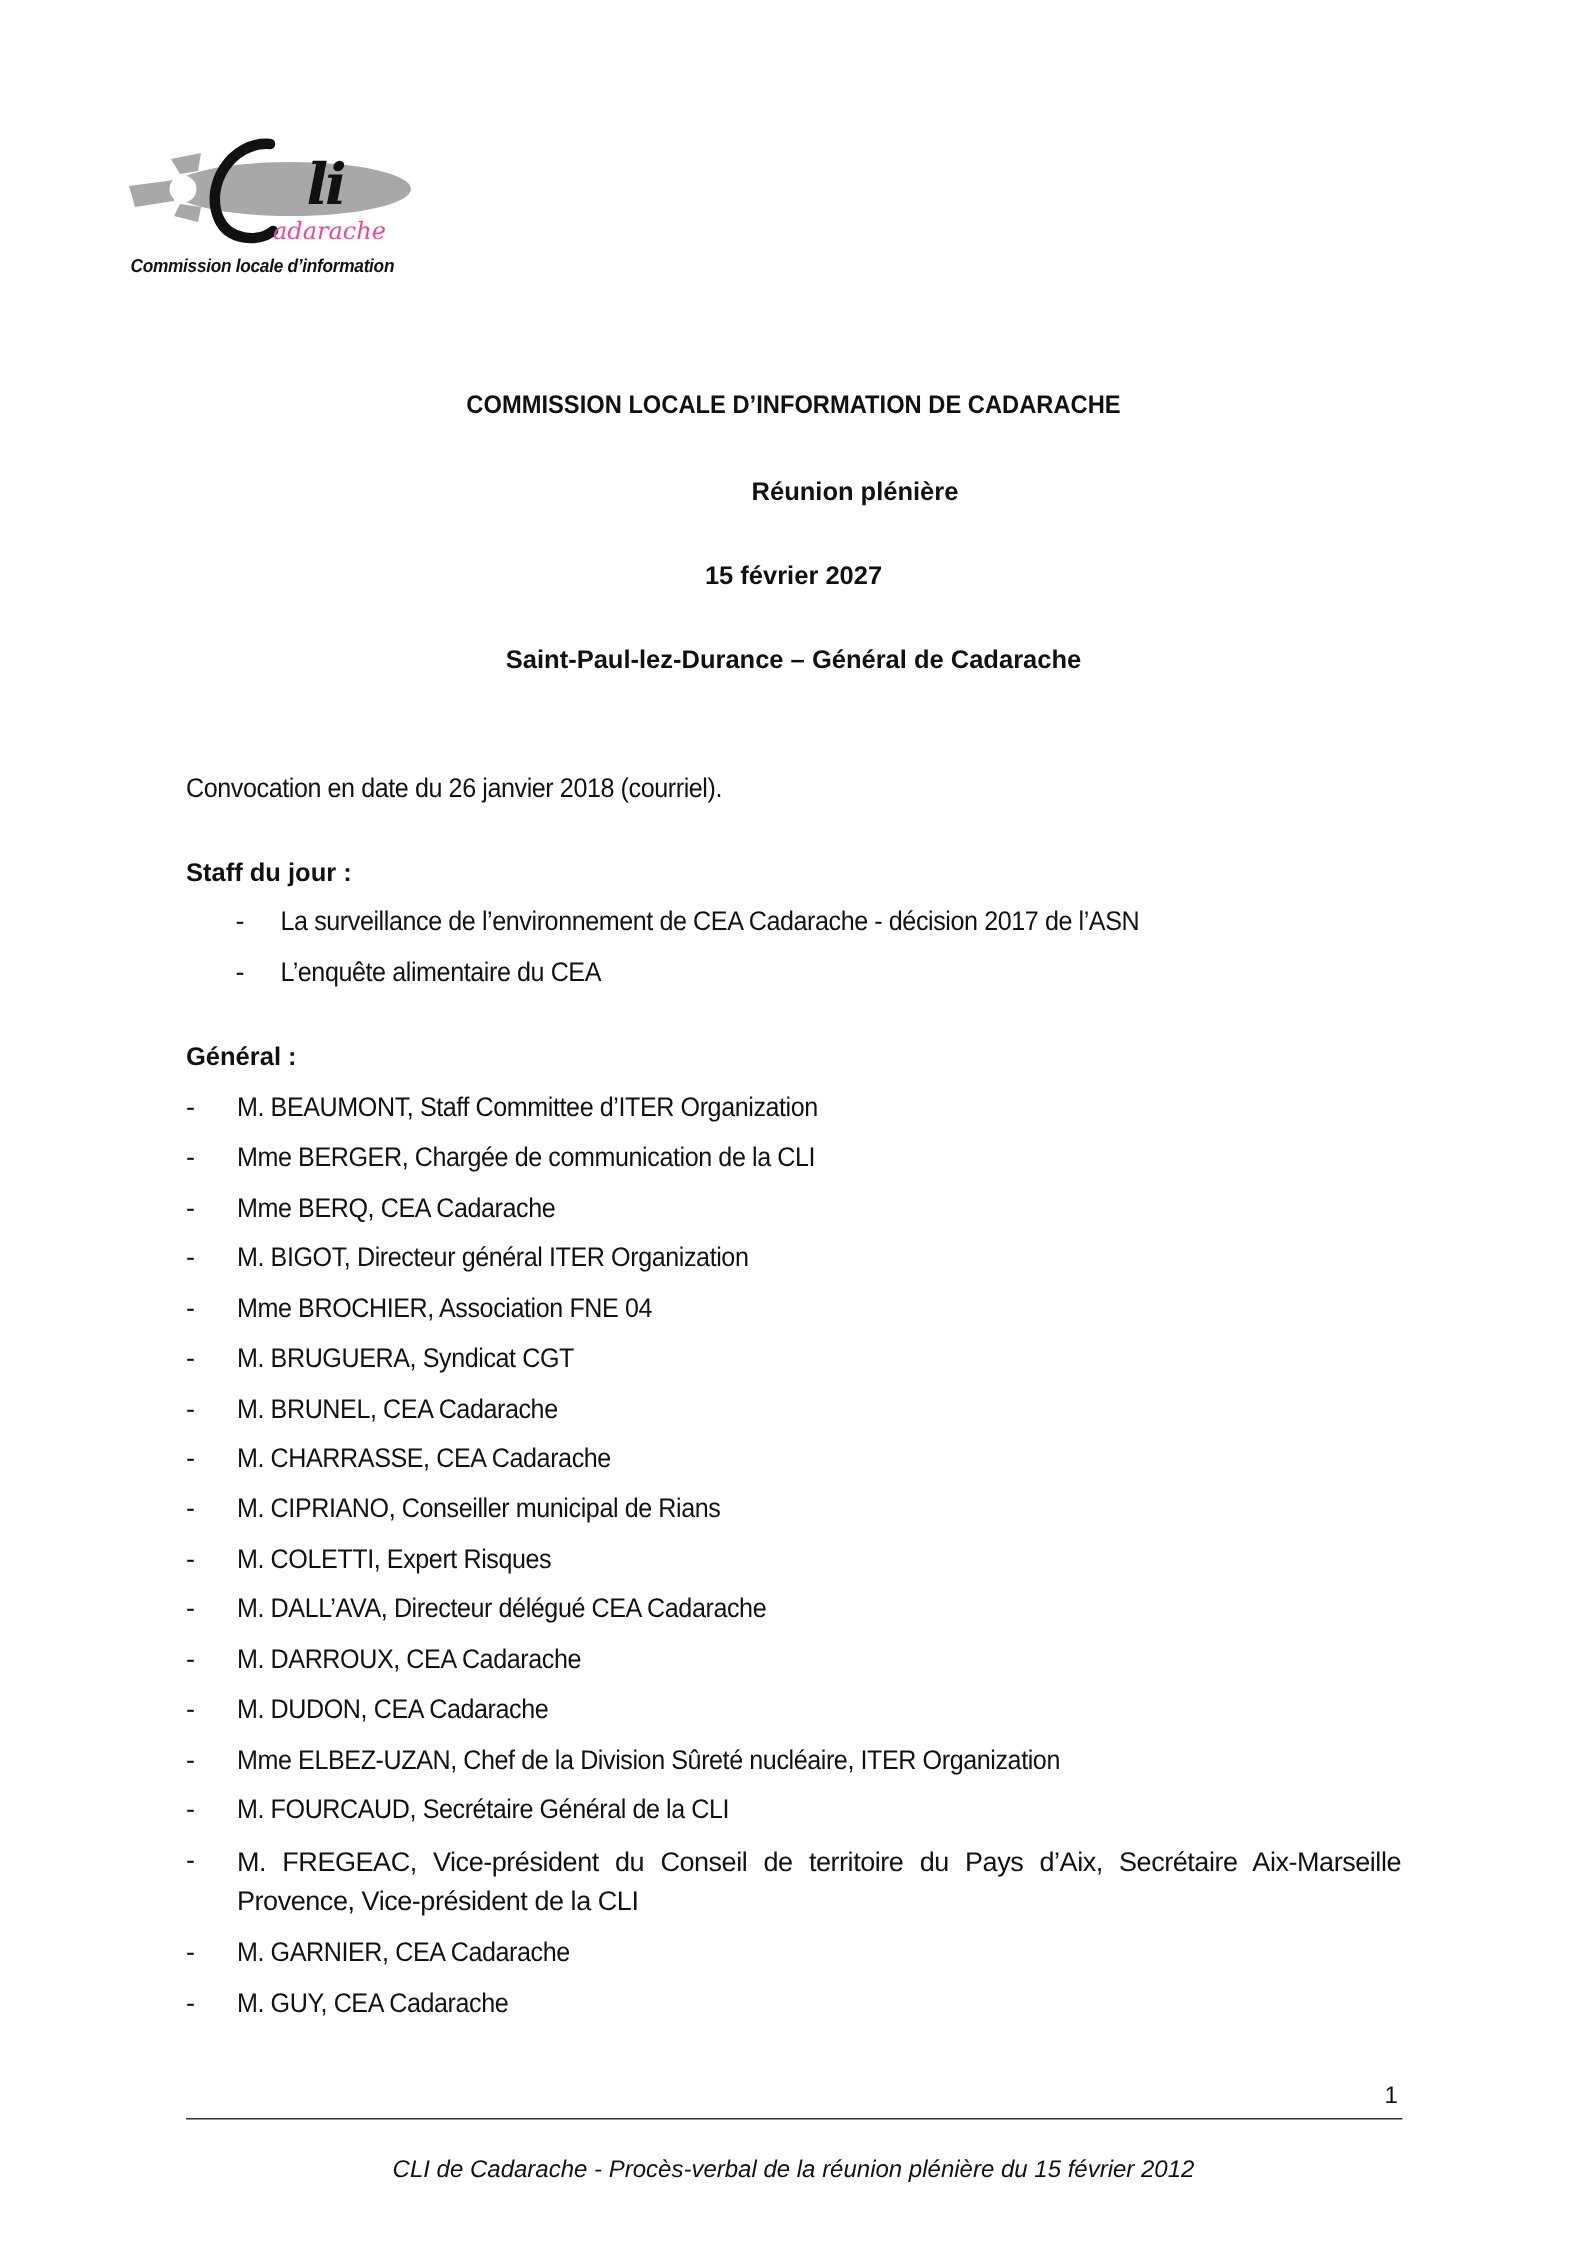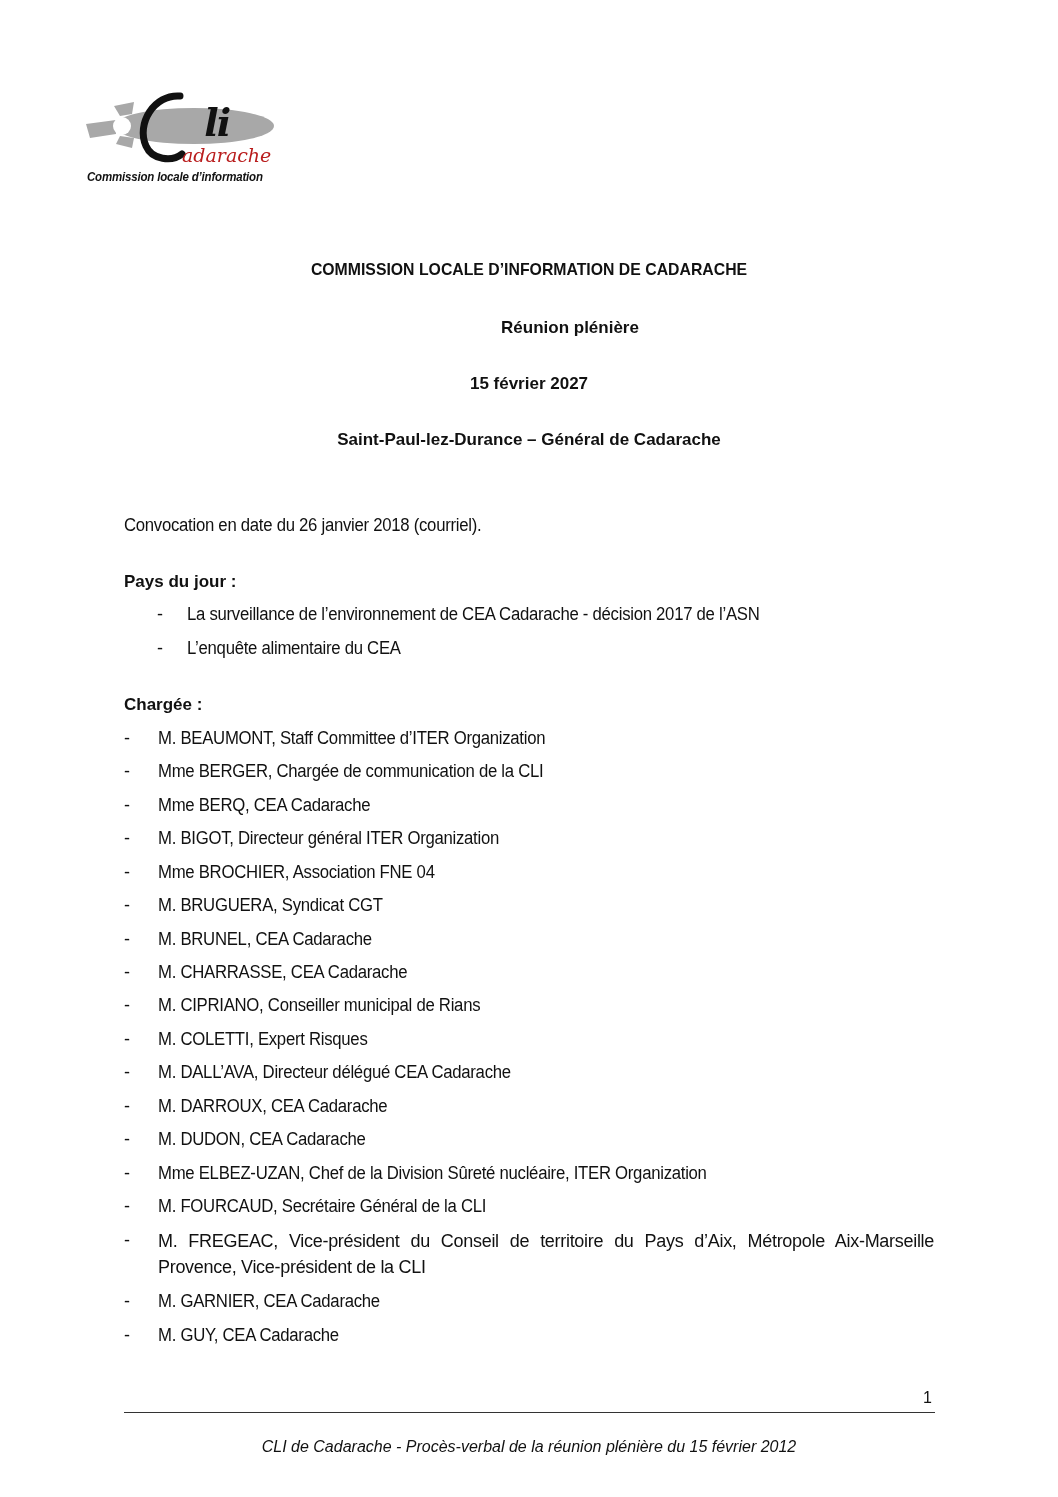--- a/index.html
+++ b/index.html
@@ -53,44 +53,44 @@
     <path d="M2 40 L32 36 L32 50 L6 54 Z" fill="#a8a8a8"></path>
     <path d="M30 22 L50 18 L48 30 L36 32 Z" fill="#a8a8a8"></path>
     <path d="M36 52 L50 54 L48 64 L32 60 Z" fill="#a8a8a8"></path>
     <circle cx="38" cy="42" r="9" fill="#ffffff"></circle>
 
     <path d="M96 12 C70 10 52 40 62 62 C68 76 88 78 98 70" fill="none" stroke="#111" stroke-width="7" stroke-linecap="round"></path>
   </svg>
   <span style="position:absolute;left:92px;top:16px;font-family:'DejaVu Serif',serif;font-style:italic;font-weight:bold;font-size:38px;color:#111;letter-spacing:-2px;">
     <span style="opacity:0">C</span>li
   </span>
-  <span style="position:absolute;left:98px;top:60px;font-family:'DejaVu Serif',serif;font-style:italic;font-size:19px;color:#b91c1c;">adarache</span>
+  <span style="position:absolute;left:98px;top:60px;font-family:'DejaVu Serif',serif;font-style:italic;font-size:16px;color:#ec4899;">adarache</span>
 </div>
 <div class="logo-caption">Commission locale d’information</div>
 
 <div class="center-line title">COMMISSION LOCALE D’INFORMATION DE CADARACHE</div>
 <div class="center-line subtitle">Réunion plénière</div>
 <div class="center-line date">15 février 2027</div>
 <div class="center-line place">Saint-Paul-lez-Durance – Général de Cadarache</div>
 
 <div class="text" style="left:124px;top:515px;">Convocation en date du 26 janvier 2018 (courriel).</div>
 
-<div class="heading" style="left:124px;top:572px;">Pays du jour :</div>
+<div class="heading" style="left:124px;top:572px;">Staff du jour :</div>
 <div>
   <div>
     <span class="dash agenda-dash" style="top:604px;">-</span>
     <span class="text" style="left:187px;top:604px;">La surveillance de l’environnement de CEA Cadarache - décision 2017 de l’ASN</span>
   </div>
   <div>
     <span class="dash agenda-dash" style="top:638px;">-</span>
     <span class="text" style="left:187px;top:638px;">L’enquête alimentaire du CEA</span>
   </div>
 </div>
 
-<div class="heading" style="left:124px;top:695px;">Chargée :</div>
+<div class="heading" style="left:124px;top:695px;">Général :</div>
 <div>
   <div>
       <span class="dash present-dash" style="top:728px">-</span>
       <span class="text" style="left:158px;top:728px">M. BEAUMONT, Staff Committee d’ITER Organization</span>
     </div>
   <div>
       <span class="dash present-dash" style="top:761px">-</span>
       <span class="text" style="left:158px;top:761px">Mme BERGER, Chargée de communication de la CLI</span>
     </div>
   <div>
@@ -140,21 +140,21 @@
   <div>
       <span class="dash present-dash" style="top:1163px">-</span>
       <span class="text" style="left:158px;top:1163px">Mme ELBEZ-UZAN, Chef de la Division Sûreté nucléaire, ITER Organization</span>
     </div>
   <div>
       <span class="dash present-dash" style="top:1196px">-</span>
       <span class="text" style="left:158px;top:1196px">M. FOURCAUD, Secrétaire Général de la CLI</span>
     </div>
   <div>
       <span class="dash present-dash" style="top:1230px">-</span>
-      <span class="fregeac" style="top:1228px">M. FREGEAC, Vice-président du Conseil de territoire du Pays d’Aix, Métropole Aix-Marseille Provence, Vice-président de la CLI</span>
+      <span class="fregeac" style="top:1228px">M. FREGEAC, Vice-président du Conseil de territoire du Pays d’Aix, Secrétaire Aix-Marseille Provence, Vice-président de la CLI</span>
     </div>
   <div>
       <span class="dash present-dash" style="top:1291px">-</span>
       <span class="text" style="left:158px;top:1291px">M. GARNIER, CEA Cadarache</span>
     </div>
   <div>
       <span class="dash present-dash" style="top:1325px">-</span>
       <span class="text" style="left:158px;top:1325px">M. GUY, CEA Cadarache</span>
     </div>
 </div>

